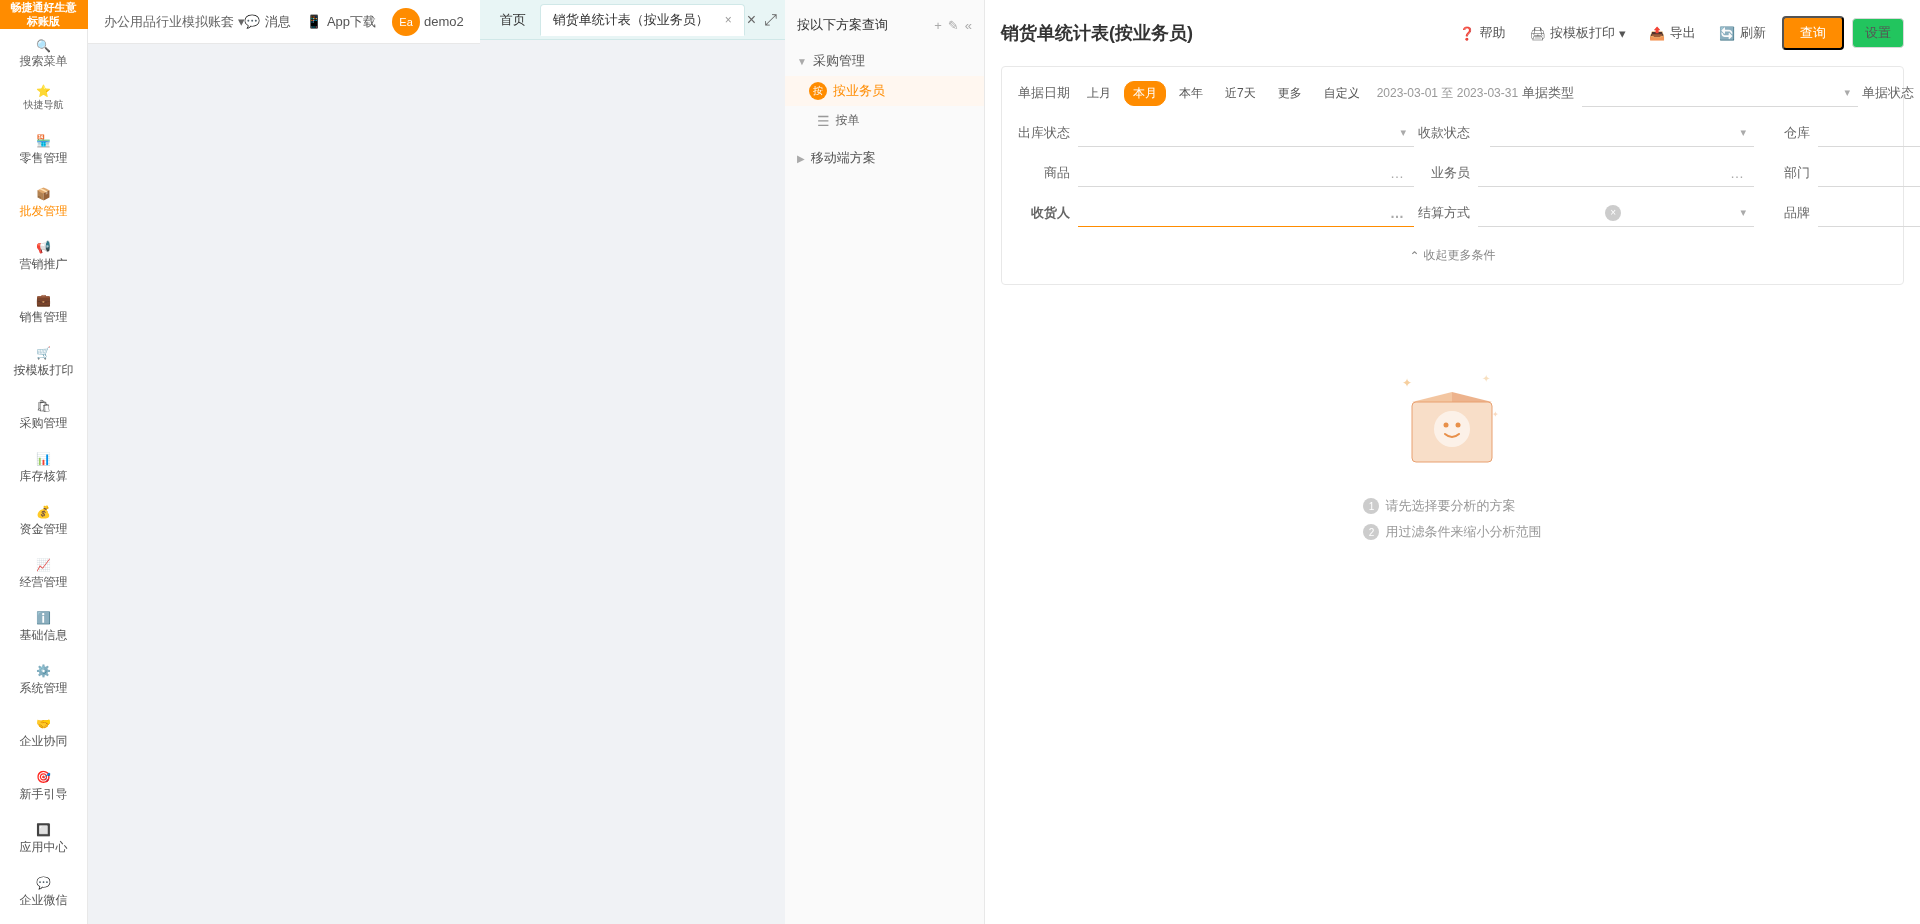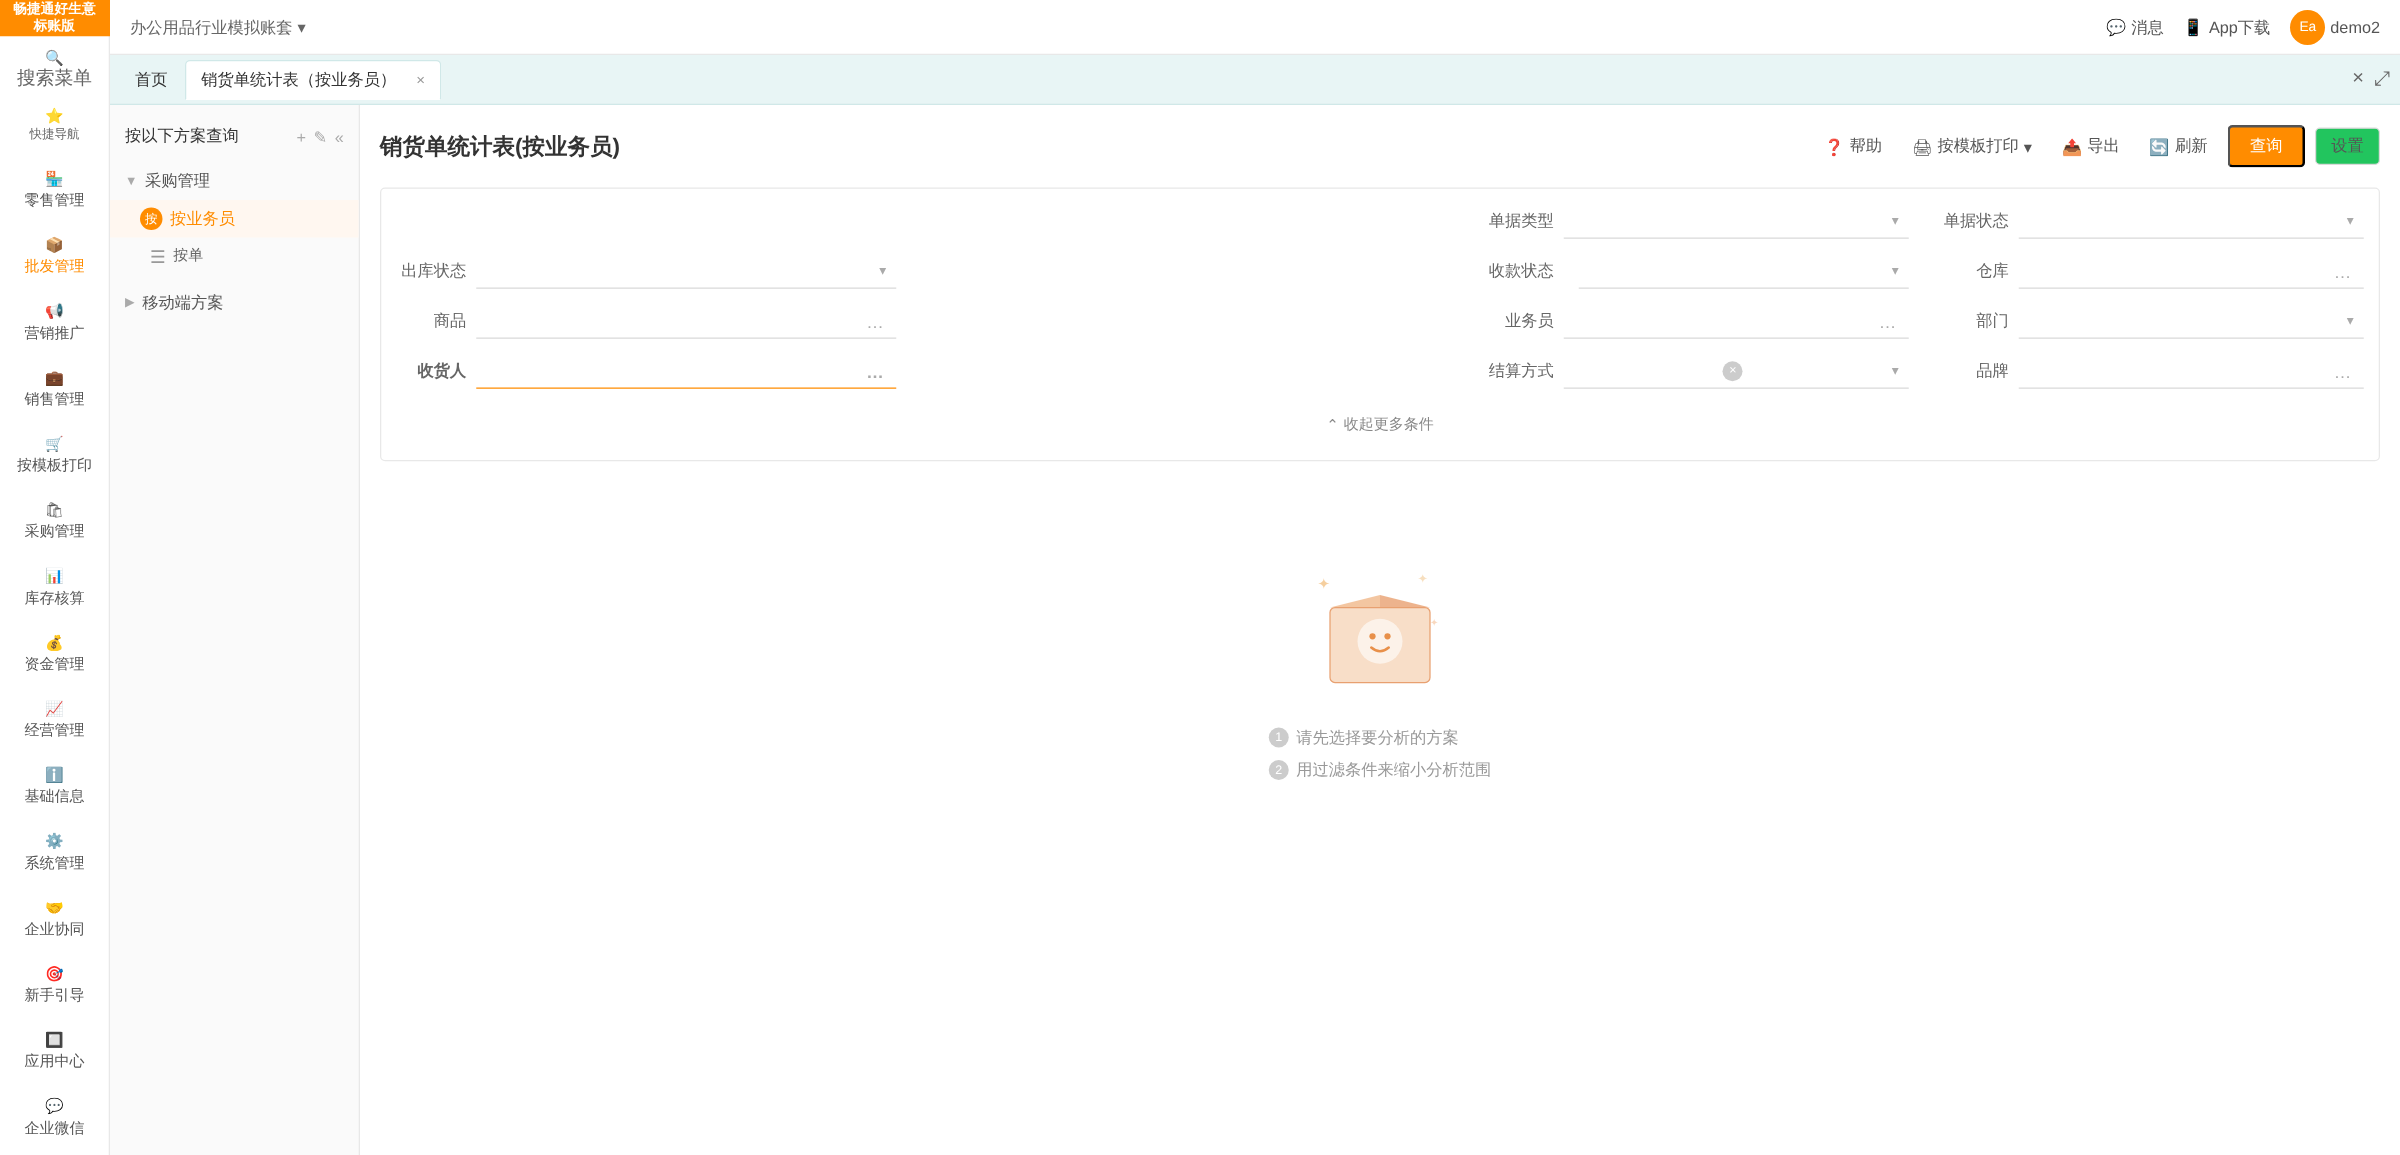--- a/index.html
+++ b/index.html
@@ -10,21 +10,21 @@
     .sidebar-logo { width: 88px; height: 60px; background: #ff8c00; display: flex; align-items: center; justify-content: center; flex-direction: column; }
     .sidebar-logo-text { color: #fff; font-size: 11px; font-weight: bold; line-height: 1.3; text-align: center; }
     .sidebar-search { padding: 10px 0 6px; width: 100%; text-align: center; color: #666; font-size: 12px; cursor: pointer; }
     .sidebar-nav { width: 100%; text-align: center; color: #666; font-size: 12px; padding: 8px 0; cursor: pointer; }
     .sidebar-divider { width: 60%; height: 1px; background: #eee; margin: 2px auto; }
     .sidebar-item { width: 100%; text-align: center; color: #555; font-size: 12px; padding: 10px 4px; cursor: pointer; }
     .sidebar-item.active { color: #ff8c00; }
     .sidebar-item-label { margin-top: 2px; }
 
     
-    .main-area { flex: 1; display: flex; flex-direction: column; overflow: hidden; }
+    .main-area { flex: 1; display: flex; flex-direction: row; overflow: hidden; }
 
     
     .top-header { height: 44px; background: #fff; border-bottom: 1px solid #e8e8e8; display: flex; align-items: center; justify-content: space-between; padding: 0 16px; }
     .top-header-left { display: flex; align-items: center; gap: 8px; color: #666; font-size: 13px; }
     .top-header-left .app-selector { display: flex; align-items: center; gap: 4px; cursor: pointer; }
     .top-header-right { display: flex; align-items: center; gap: 16px; color: #555; font-size: 13px; }
     .top-header-right .btn-item { display: flex; align-items: center; gap: 4px; cursor: pointer; }
     .avatar { width: 28px; height: 28px; border-radius: 50%; background: #ff8c00; display: flex; align-items: center; justify-content: center; color: #fff; font-size: 11px; }
 
     
@@ -93,21 +93,21 @@
 <body>
 
 <div class="sidebar">
   <div class="sidebar-logo">
     <div class="sidebar-logo-text">畅捷通好生意</div>
     <div class="sidebar-logo-text">标账版</div>
   </div>
   <div class="sidebar-search">
     <div>🔍</div>
 
-    <div style="font-size:15px">搜索菜单</div>
+    <div style="font-size:12px">搜索菜单</div>
   </div>
   <div class="sidebar-nav">
     <div>⭐</div>
     <div style="font-size:10px">快捷导航</div>
   </div>
   <div class="sidebar-divider"></div>
 
   <div class="sidebar-item">
     <div>🏪</div>
     <div class="sidebar-item-label">零售管理</div>
@@ -276,20 +276,32 @@
           </button>
           <button class="action-btn-secondary">
             <span>设置</span>
           </button>
         </div>
       </div>
 
       <div class="filter-area">
 
         <div class="filter-row">
+          <div class="filter-item" style="flex:none;gap:8px;align-items:center;">
+            <span class="filter-label">单据日期</span>
+            <div class="date-filter">
+              <span class="date-btn">上月</span>
+              <span class="date-btn active">本月</span>
+              <span class="date-btn">本年</span>
+              <span class="date-btn">近7天</span>
+              <span class="date-btn">更多</span>
+              <span class="date-btn">自定义</span>
+              <span class="date-range-text">2023-03-01 至 2023-03-31</span>
+            </div>
+          </div>
           <div style="flex:1"></div>
           <div class="filter-item" style="flex:0 0 340px; gap:8px;">
             <span class="filter-label">单据类型</span>
             <div class="filter-input" style="flex:1;">
               <span></span>
               <span class="dropdown-arrow">▾</span>
             </div>
           </div>
           <div style="width:24px;"></div>
           <div class="filter-item" style="flex:0 0 340px; gap:8px;">

